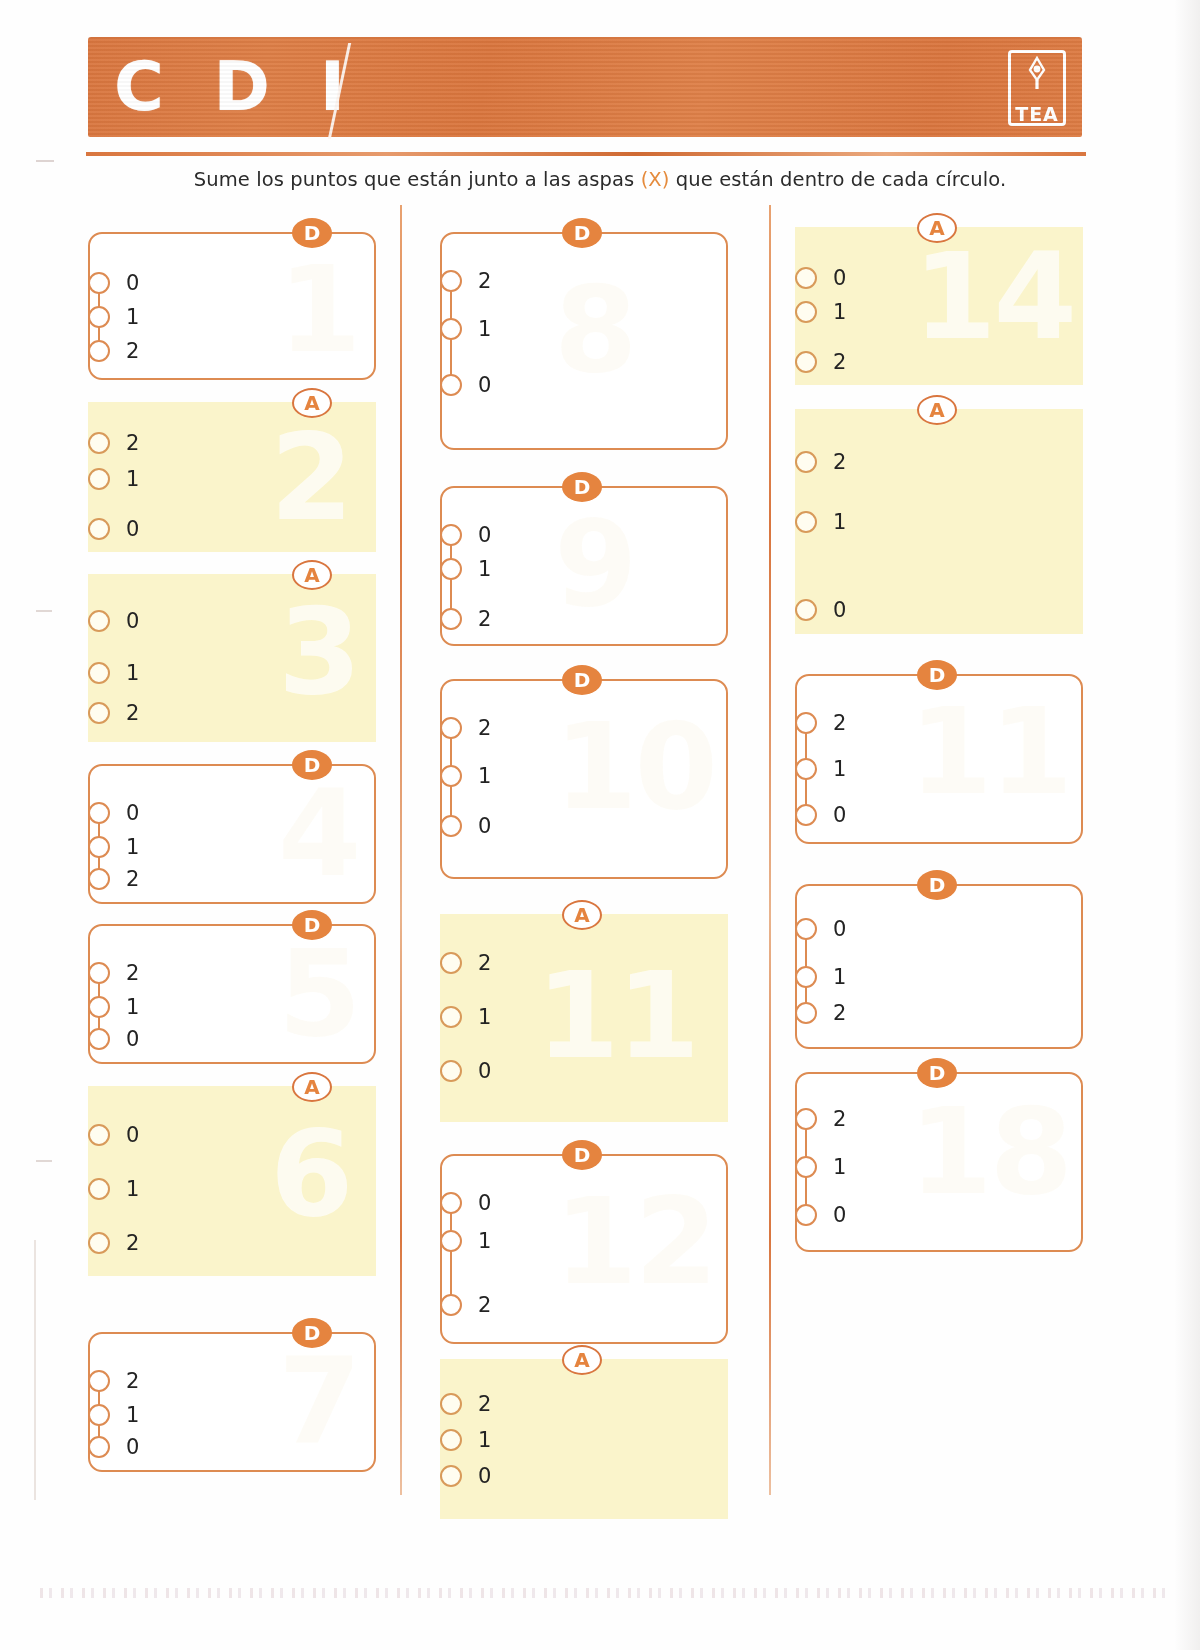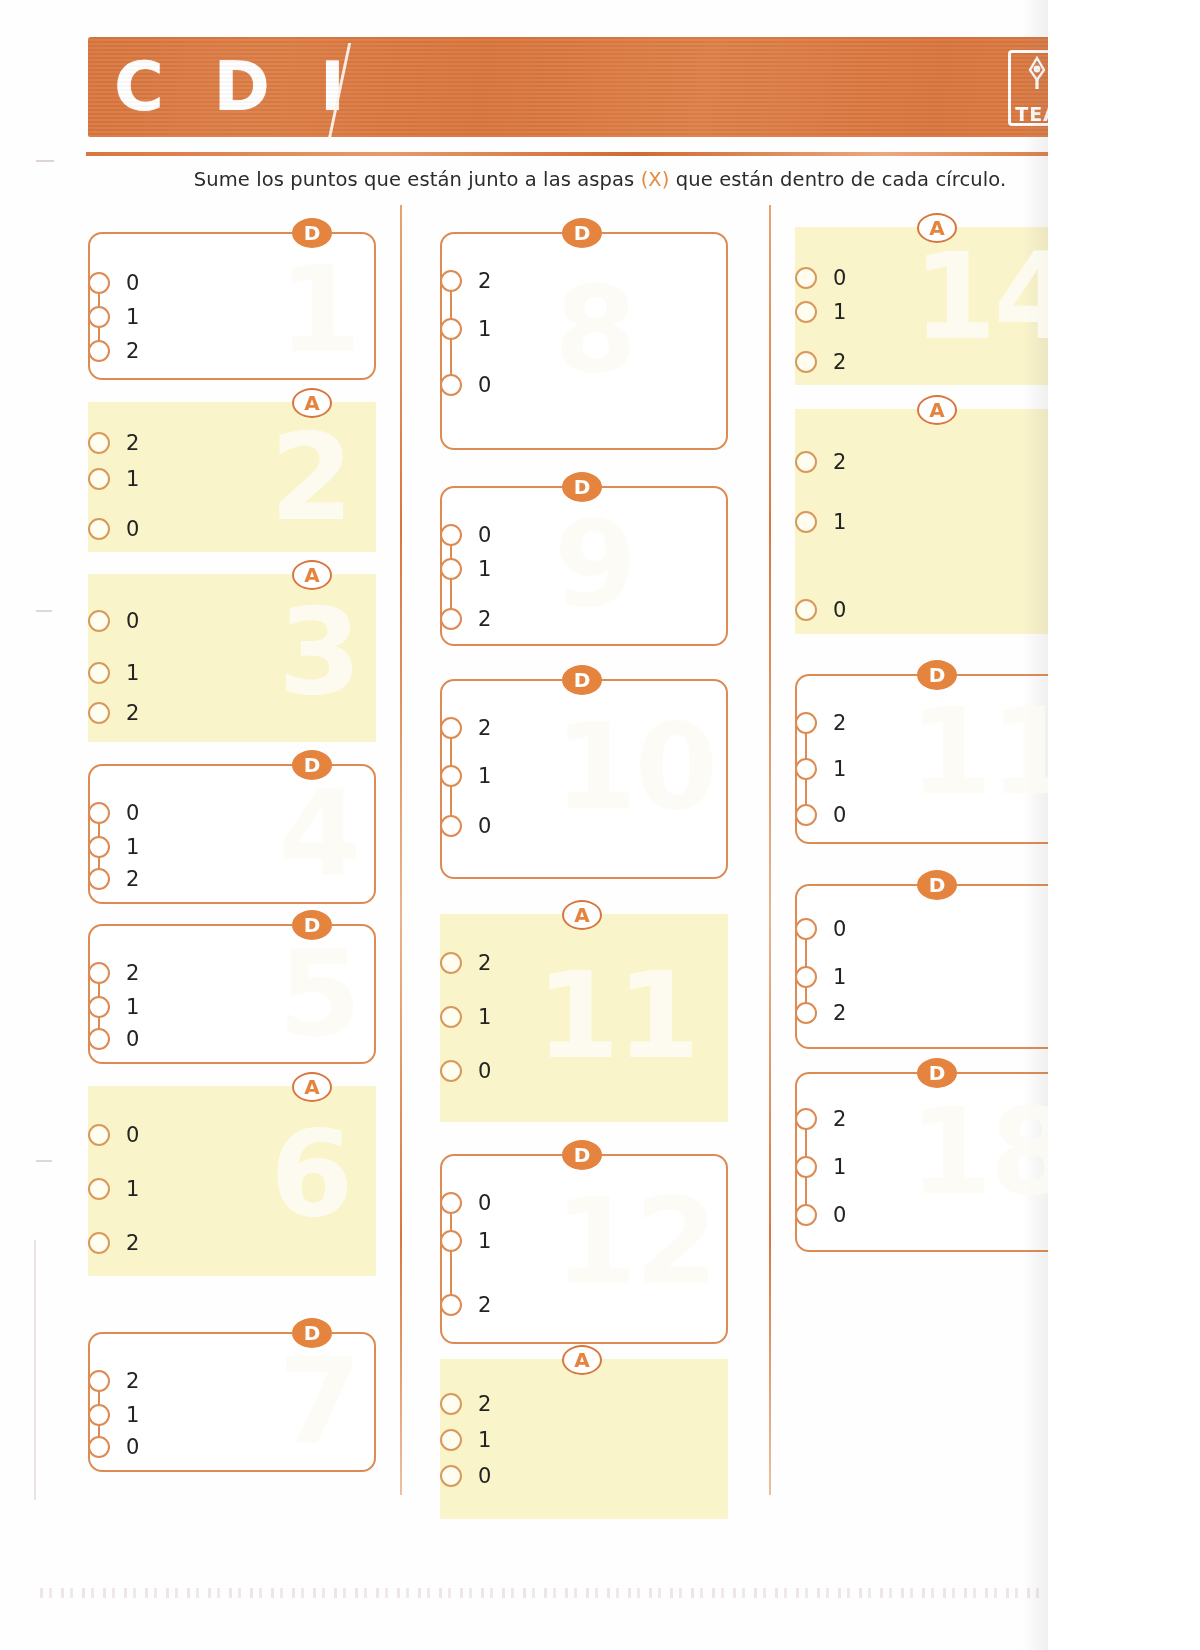--- a/index.html
+++ b/index.html
@@ -3,21 +3,21 @@
 <meta charset="utf-8">
 <style>
   * { box-sizing: border-box; }
   html, body {
     margin: 0; padding: 0;
     background: #ffffff;
     font-family: "Liberation Sans", sans-serif;
   }
   #page {
     position: relative;
-    width: 1048px;
+    width: 1200px;
     height: 1650px;
     background: #fefefe;
     overflow: hidden;
   }
 
   
   .header-band {
     position: absolute;
     left: 88px; top: 37px;
     width: 994px; height: 100px;

